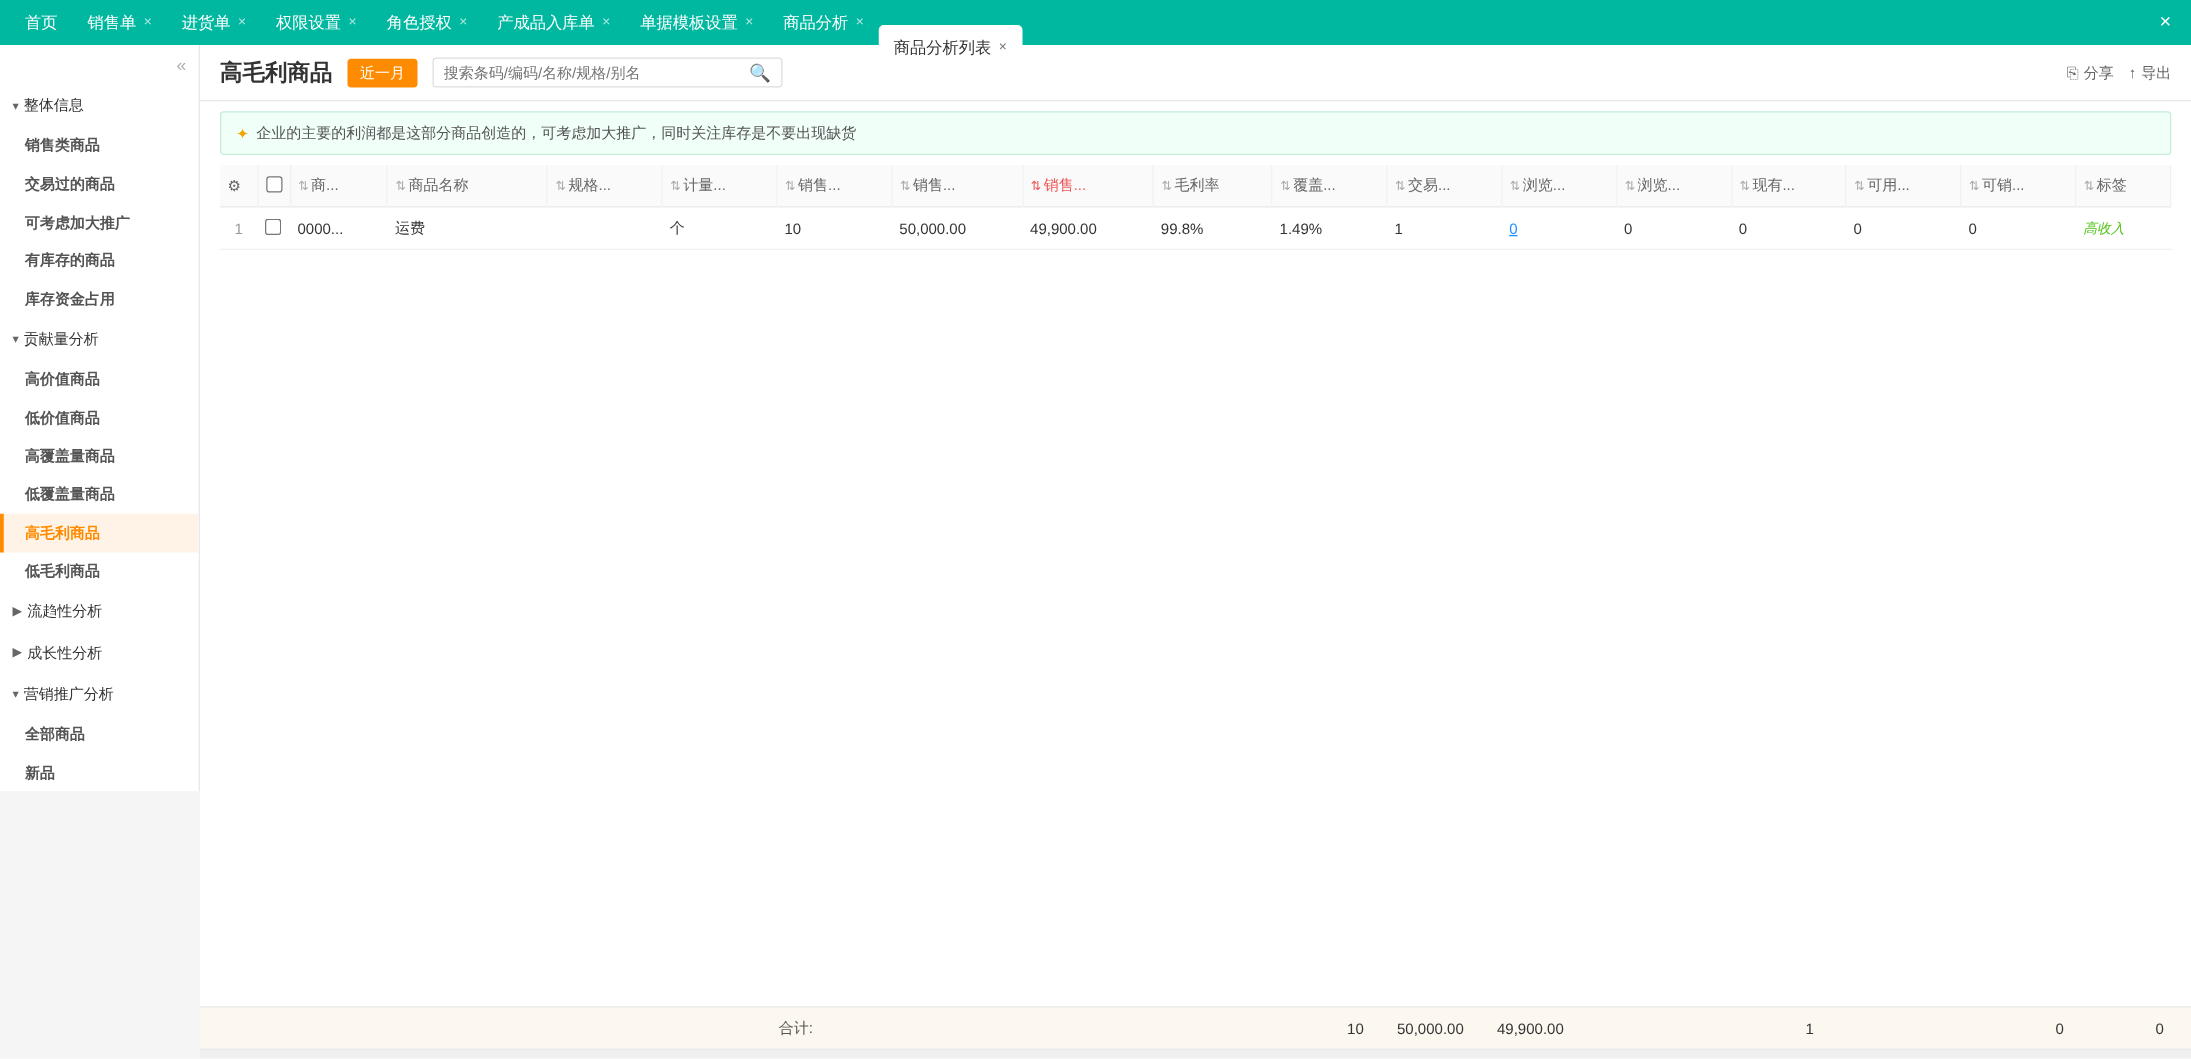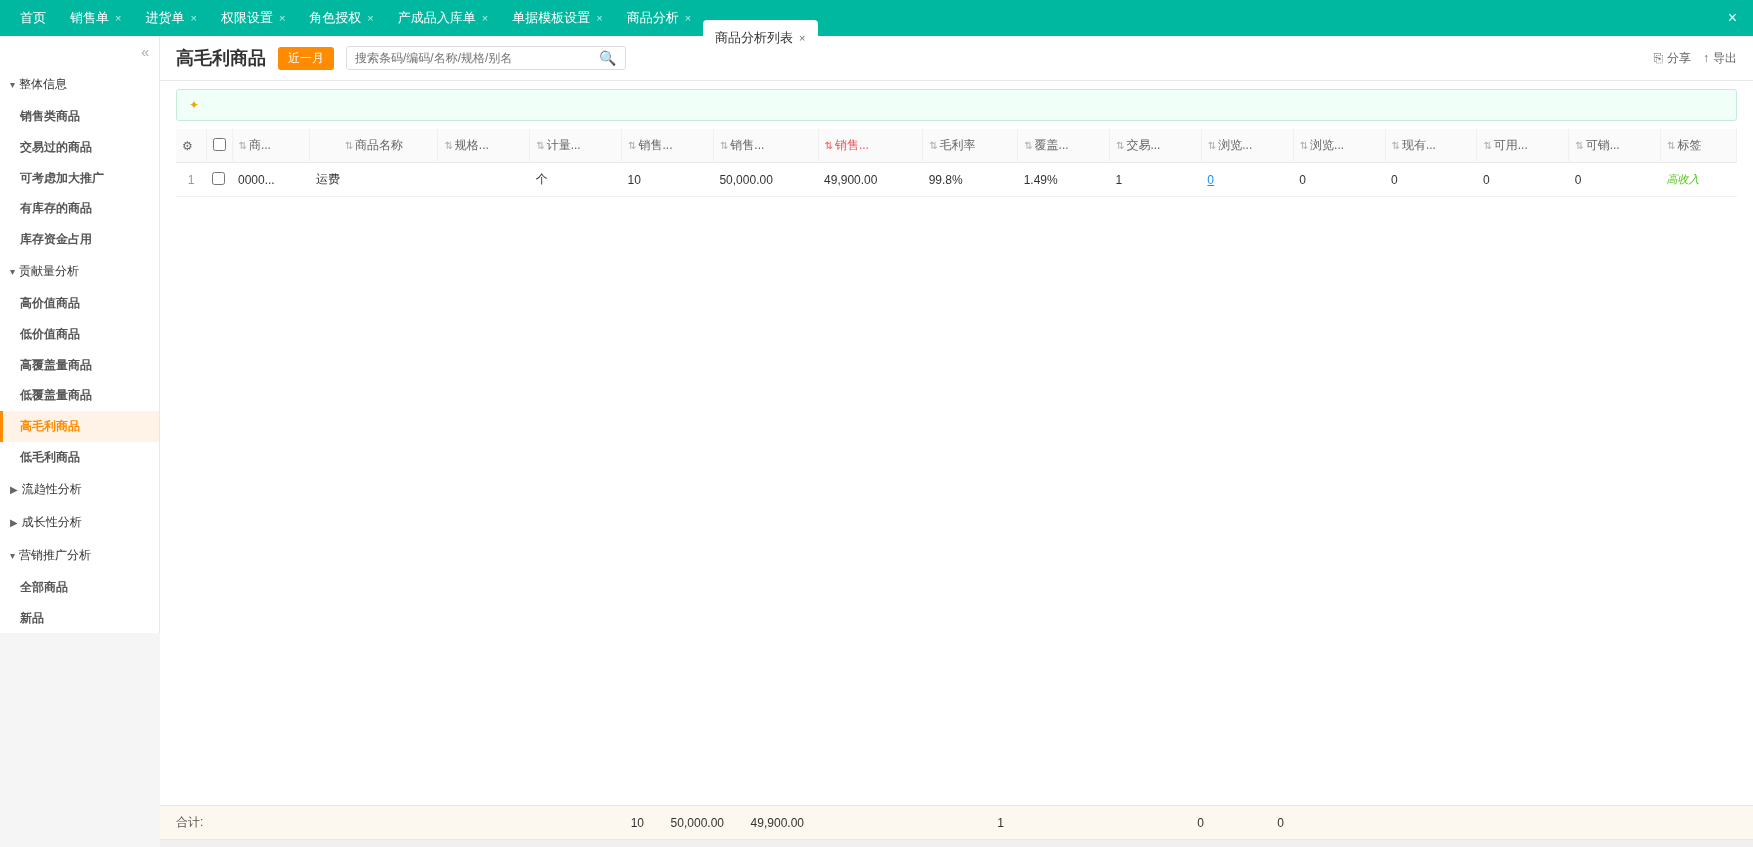--- a/index.html
+++ b/index.html
@@ -222,20 +222,21 @@
     
     .footer-summary {
       background: #fdf8ef;
       border-top: 1px solid #e8e8e8;
       padding: 8px 16px;
       display: flex;
       align-items: center;
       font-size: 12px;
       color: #333;
       gap: 0;
+      justify-content: flex-end;
     }
     .footer-label {
       min-width: 80px;
       color: #555;
     }
     .footer-cell {
       padding: 0 6px;
       min-width: 80px;
       text-align: right;
     }
@@ -386,34 +387,35 @@
         </div>
         <div class="action-btn">
           <span>↑</span>
           <span>导出</span>
         </div>
       </div>
     </div>
 
     <div class="info-banner">
       <span class="info-icon">✦</span>
+      <span>企业的主要的利润都是这部分商品创造的，可考虑加大推广，同时关注库存是不要出现缺货</span>
     </div>
 
     <div class="table-container">
       <table>
         <thead>
           <tr>
             <th style="width:30px;">
               <span>⚙</span>
             </th>
             <th style="width:24px;">
               <input type="checkbox" style="">
             </th>
             <th><span class="col-sort">⇅</span><span>商...</span></th>
-            <th style="min-width:80px;text-align:center;"><span class="col-sort">⇅</span><span>商品名称</span></th>
+            <th style="min-width:80px;"><span class="col-sort">⇅</span><span>商品名称</span></th>
             <th><span class="col-sort">⇅</span><span>规格...</span></th>
             <th><span class="col-sort">⇅</span><span>计量...</span></th>
             <th><span class="col-sort">⇅</span><span>销售...</span></th>
             <th><span class="col-sort">⇅</span><span>销售...</span></th>
             <th style="color:#e55;"><span class="col-sort" style="color:#e55;">⇅</span><span>销售...</span></th>
             <th><span class="col-sort">⇅</span><span>毛利率</span></th>
             <th><span class="col-sort">⇅</span><span>覆盖...</span></th>
             <th><span class="col-sort">⇅</span><span>交易...</span></th>
             <th><span class="col-sort">⇅</span><span>浏览...</span></th>
             <th><span class="col-sort">⇅</span><span>浏览...</span></th>

